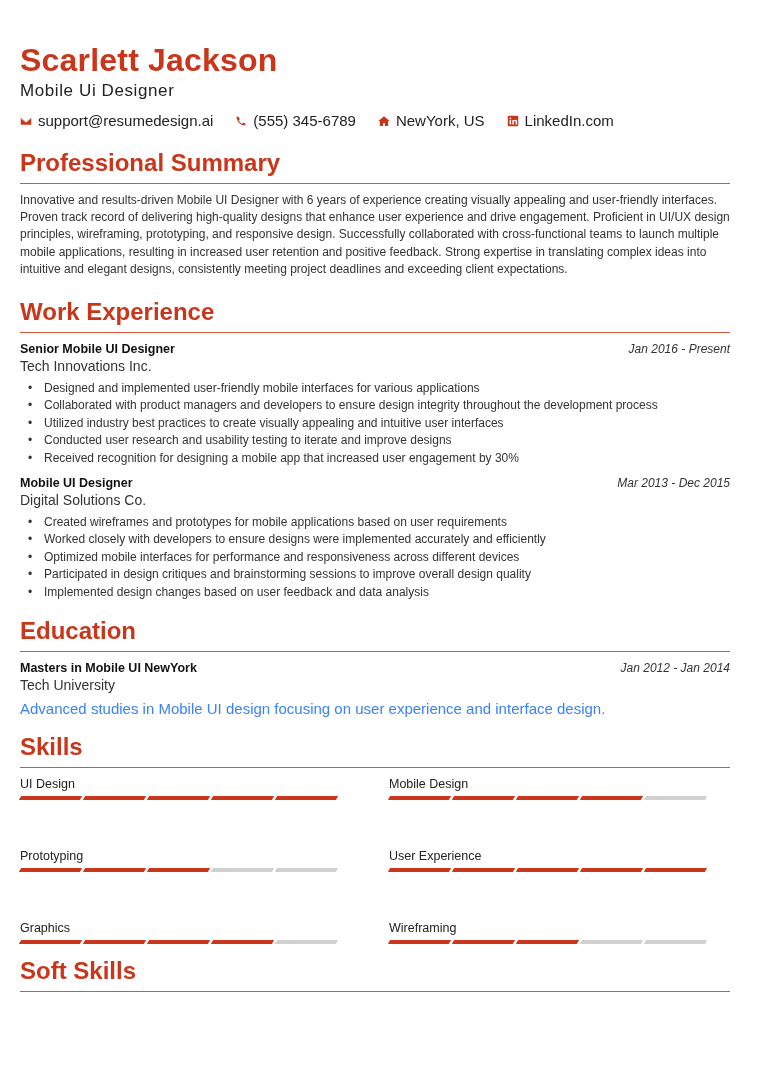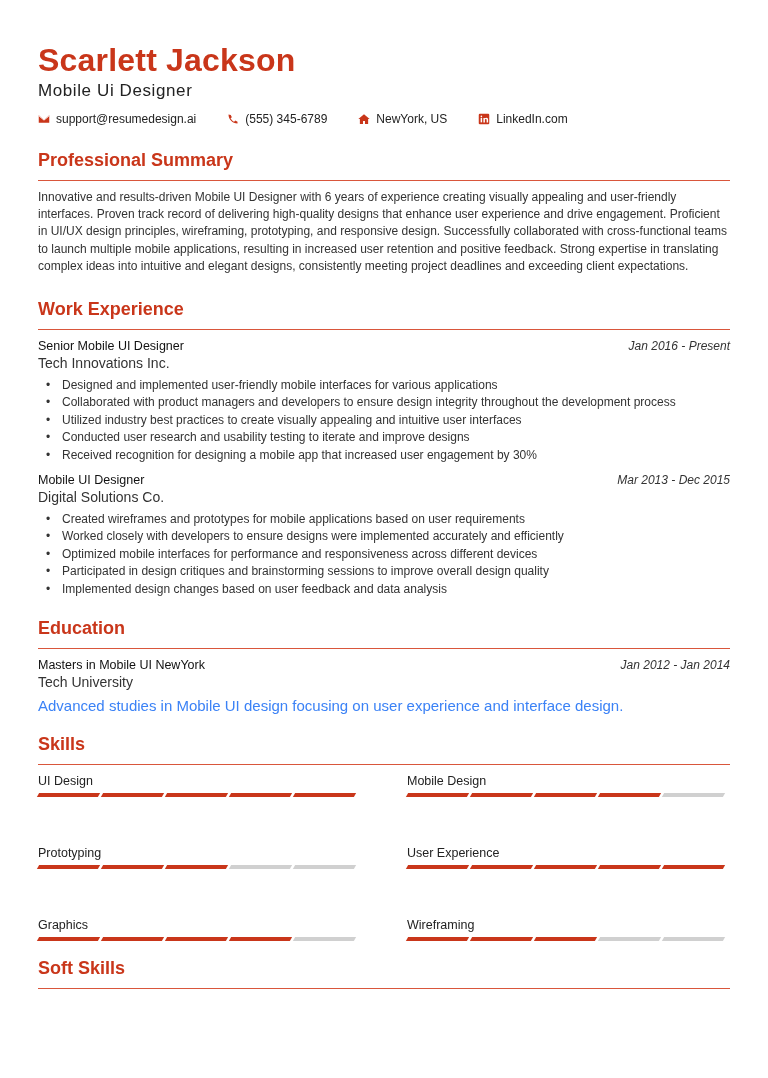--- a/index.html
+++ b/index.html
@@ -1,30 +1,30 @@
 <!DOCTYPE html>
 <html><head>
 <meta charset="utf-8">
 <style>
   * { box-sizing: border-box; margin: 0; padding: 0; }
   html, body { width: 768px; height: 1078px; overflow: hidden; background: #ffffff; }
   body { font-family: "Liberation Sans", sans-serif; color: #222; }
-  .page { position: relative; padding: 40px 38px 0 38px; }
+  .page { position: relative; padding: 40px 38px 0 20px; }
   .name { font-size: 32px; font-weight: bold; color: #c9361a; line-height: 40px; letter-spacing: 0.2px; }
   .title { font-size: 17px; color: #222; letter-spacing: 0.6px; margin-top: 0px; line-height: 22px; }
-  .contacts { display: flex; gap: 31px; margin-top: 10px; font-size: 12px; color: #222; align-items: center; }
+  .contacts { display: flex; gap: 22px; margin-top: 10px; font-size: 15px; color: #222; align-items: center; }
   .contact { display: flex; align-items: center; gap: 6px; }
   .contact svg { width: 12px; height: 12px; fill: #c9361a; }
   .section { margin-top: 22px; }
-  .section-title { font-size: 18px; font-weight: bold; color: #c9361a; line-height: 24px; }
+  .section-title { font-size: 24px; font-weight: bold; color: #c9361a; line-height: 24px; }
   .rule { height: 1px; background: #d9563b; margin-top: 8px; margin-bottom: 8px; }
   .summary { font-size: 12px; line-height: 17.2px; color: #333; }
   .job { margin-bottom: 6px; }
   .job-head { display: flex; justify-content: space-between; align-items: baseline; }
-  .job-title { font-size: 12.5px; font-weight: normal; color: #111; line-height: 17px; }
+  .job-title { font-size: 12.5px; font-weight: bold; color: #111; line-height: 17px; }
   .job-date { font-size: 12px; font-style: italic; color: #333; }
   .job-org { font-size: 14px; color: #333; line-height: 17px; margin-bottom: 5px; }
   ul.bullets { list-style: none; }
   ul.bullets li { position: relative; padding-left: 24px; font-size: 12px; line-height: 17.4px; color: #333; }
   ul.bullets li::before { content: "\2022"; position: absolute; left: 8px; top: 0; color: #333; }
   .edu { margin-bottom: 8px; }
   .edu-desc { font-size: 15px; color: #3b82f6; line-height: 17px; margin-top: 6px; }
   .skills { display: grid; grid-template-columns: 321px 321px; column-gap: 49px; row-gap: 8px; gap: 48px; }
   .skill-name { font-size: 12.5px; color: #222; line-height: 16px; }
   .bars { display: flex; gap: 3px; margin-top: 4px; }

